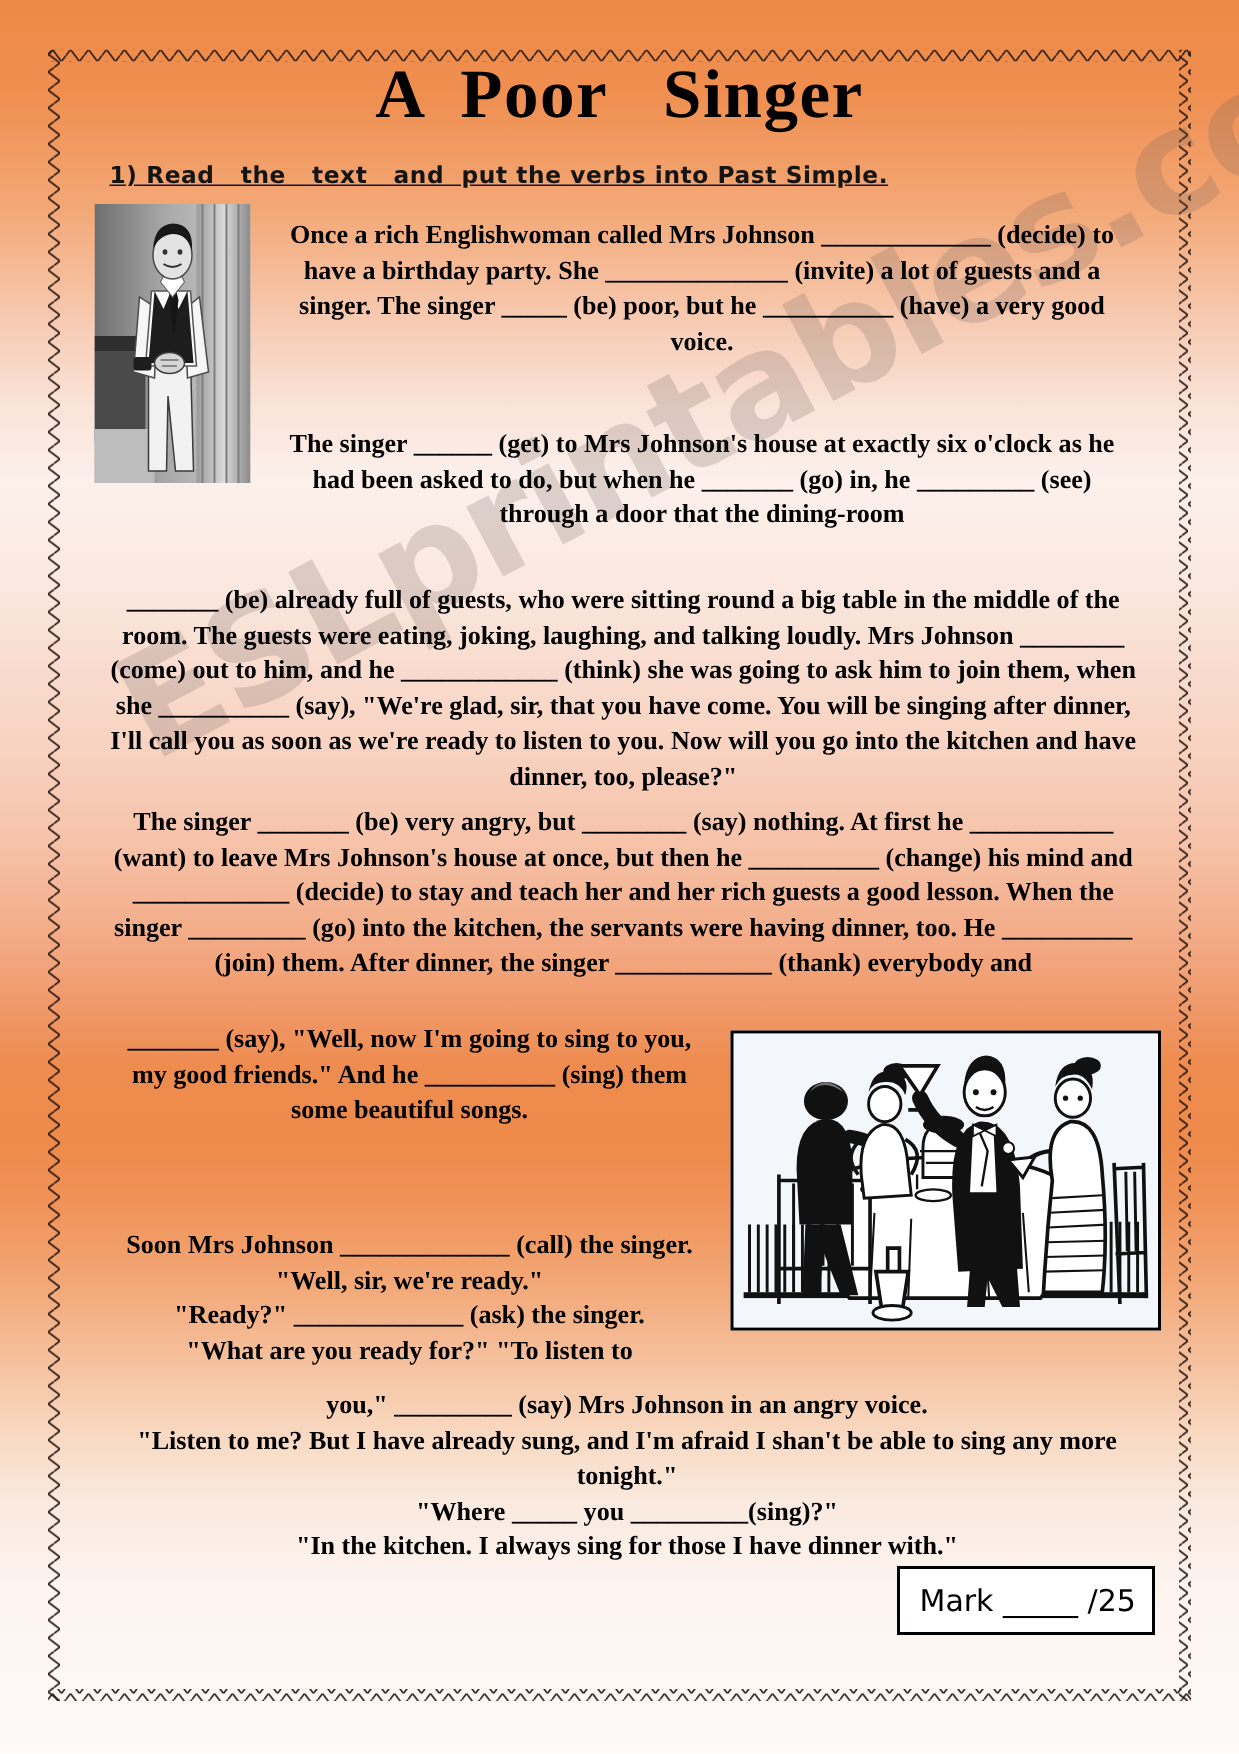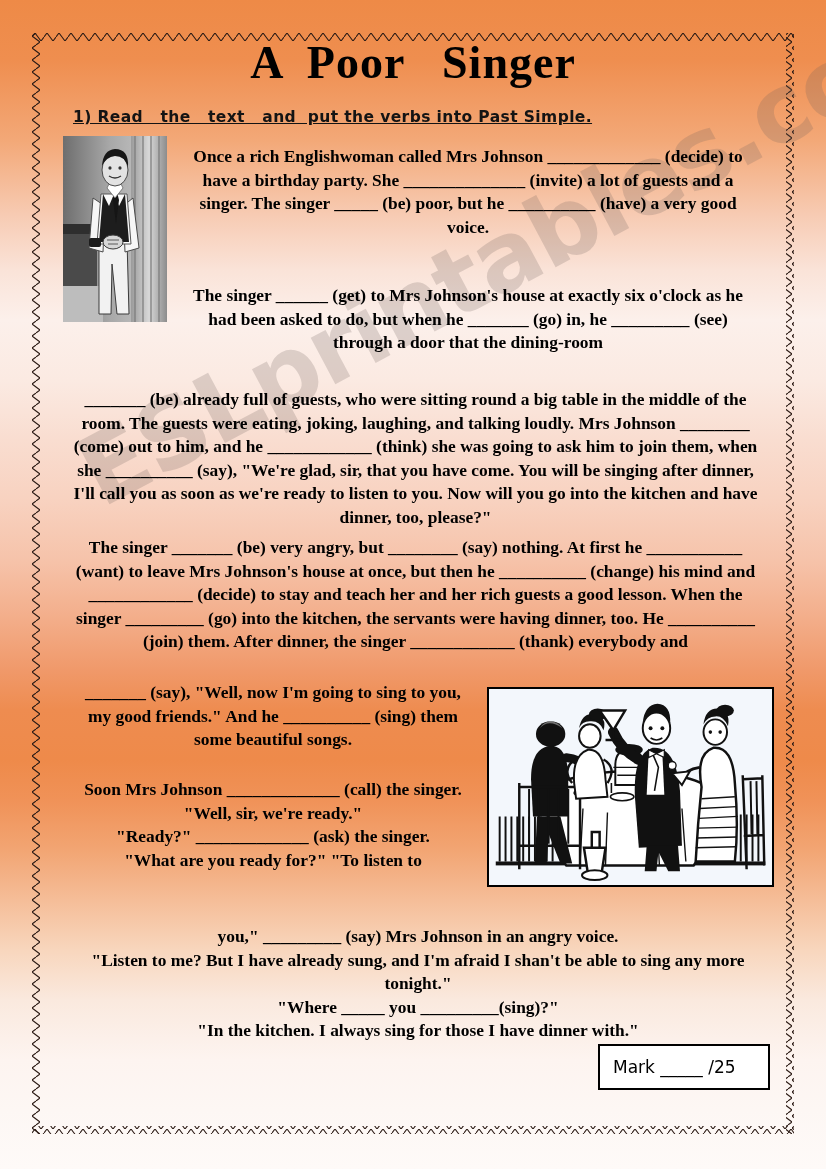--- a/index.html
+++ b/index.html
@@ -153,21 +153,21 @@
     border: 2px solid #000;
     background: #ffffff;
     box-sizing: border-box;
     display: flex;
     align-items: center;
     padding-left: 13px;
     z-index: 6;
   }
   #mark-label {
     font-family: "DejaVu Sans", sans-serif;
-    font-size: 17px;
+    font-size: 20px;
     color: #000;
     white-space: pre;
   }
 </style>
 </head>
 <body>
 
 <div id="page">
 
   <svg id="border-frame" viewBox="0 0 762 1101" width="762" height="1101" preserveAspectRatio="none">
@@ -321,21 +321,21 @@
     <path d="M96 162 L118 162 L114 188 L100 188 Z" fill="#ffffff" stroke="#111" stroke-width="2.5"></path>
     <path d="M104 162 L104 146 L112 146 L112 162" fill="none" stroke="#111" stroke-width="2.5"></path>
     <ellipse cx="107" cy="190" rx="13" ry="5" fill="#ffffff" stroke="#111" stroke-width="2"></ellipse>
   </svg>
 
   <div class="body-text" id="para1">Once a rich Englishwoman called Mrs Johnson _____________ (decide) to have a birthday party. She ______________ (invite) a lot of guests and a singer. The singer _____ (be) poor, but he __________ (have) a very good voice.</div>
   <div class="body-text" id="para2">The singer ______ (get) to Mrs Johnson's house at exactly six o'clock as he had been asked to do, but when he _______ (go) in, he _________ (see) through a door that the dining-room</div>
   <div class="body-text" id="para2b">_______ (be) already full of guests, who were sitting round a big table in the middle of the room. The guests were eating, joking, laughing, and talking loudly. Mrs Johnson ________ (come) out to him, and he ____________ (think) she was going to ask him to join them, when she __________ (say), "We're glad, sir, that you have come. You will be singing after dinner, I'll call you as soon as we're ready to listen to you. Now will you go into the kitchen and have dinner, too, please?"</div>
   <div class="body-text" id="para3">The singer _______ (be) very angry, but ________ (say) nothing. At first he ___________ (want) to leave Mrs Johnson's house at once, but then he __________ (change) his mind and ____________ (decide) to stay and teach her and her rich guests a good lesson. When the singer _________ (go) into the kitchen, the servants were having dinner, too. He __________ (join) them. After dinner, the singer ____________ (thank) everybody and</div>
   <div class="body-text" id="para3b">_______ (say), "Well, now I'm going to sing to you, my good friends." And he __________ (sing) them some beautiful songs.</div>
-  <div class="body-text" id="para4" style="white-space: pre-line;">Soon Mrs Johnson _____________ (call) the singer.
+  <div class="body-text" id="para4" style="white-space: pre-line; margin-top: 40px;">Soon Mrs Johnson _____________ (call) the singer.
 "Well, sir, we're ready."
 "Ready?" _____________ (ask) the singer.
 "What are you ready for?" "To listen to</div>
   <div class="body-text" id="para5" style="white-space: pre-line;">you," _________ (say) Mrs Johnson in an angry voice.
 "Listen to me? But I have already sung, and I'm afraid I shan't be able to sing any more tonight."
 "Where _____ you _________(sing)?"
 "In the kitchen. I always sing for those I have dinner with."</div>
 
   <div id="mark-box">
     <span id="mark-label">Mark _____ /25</span>

